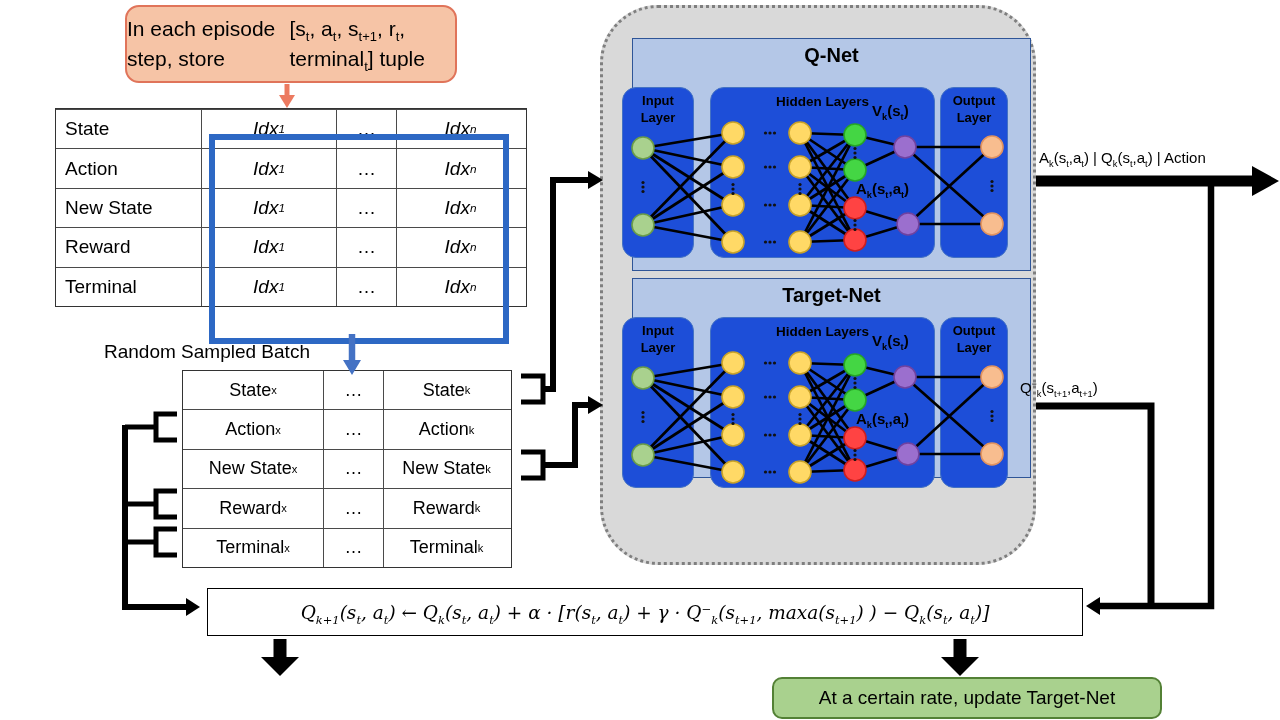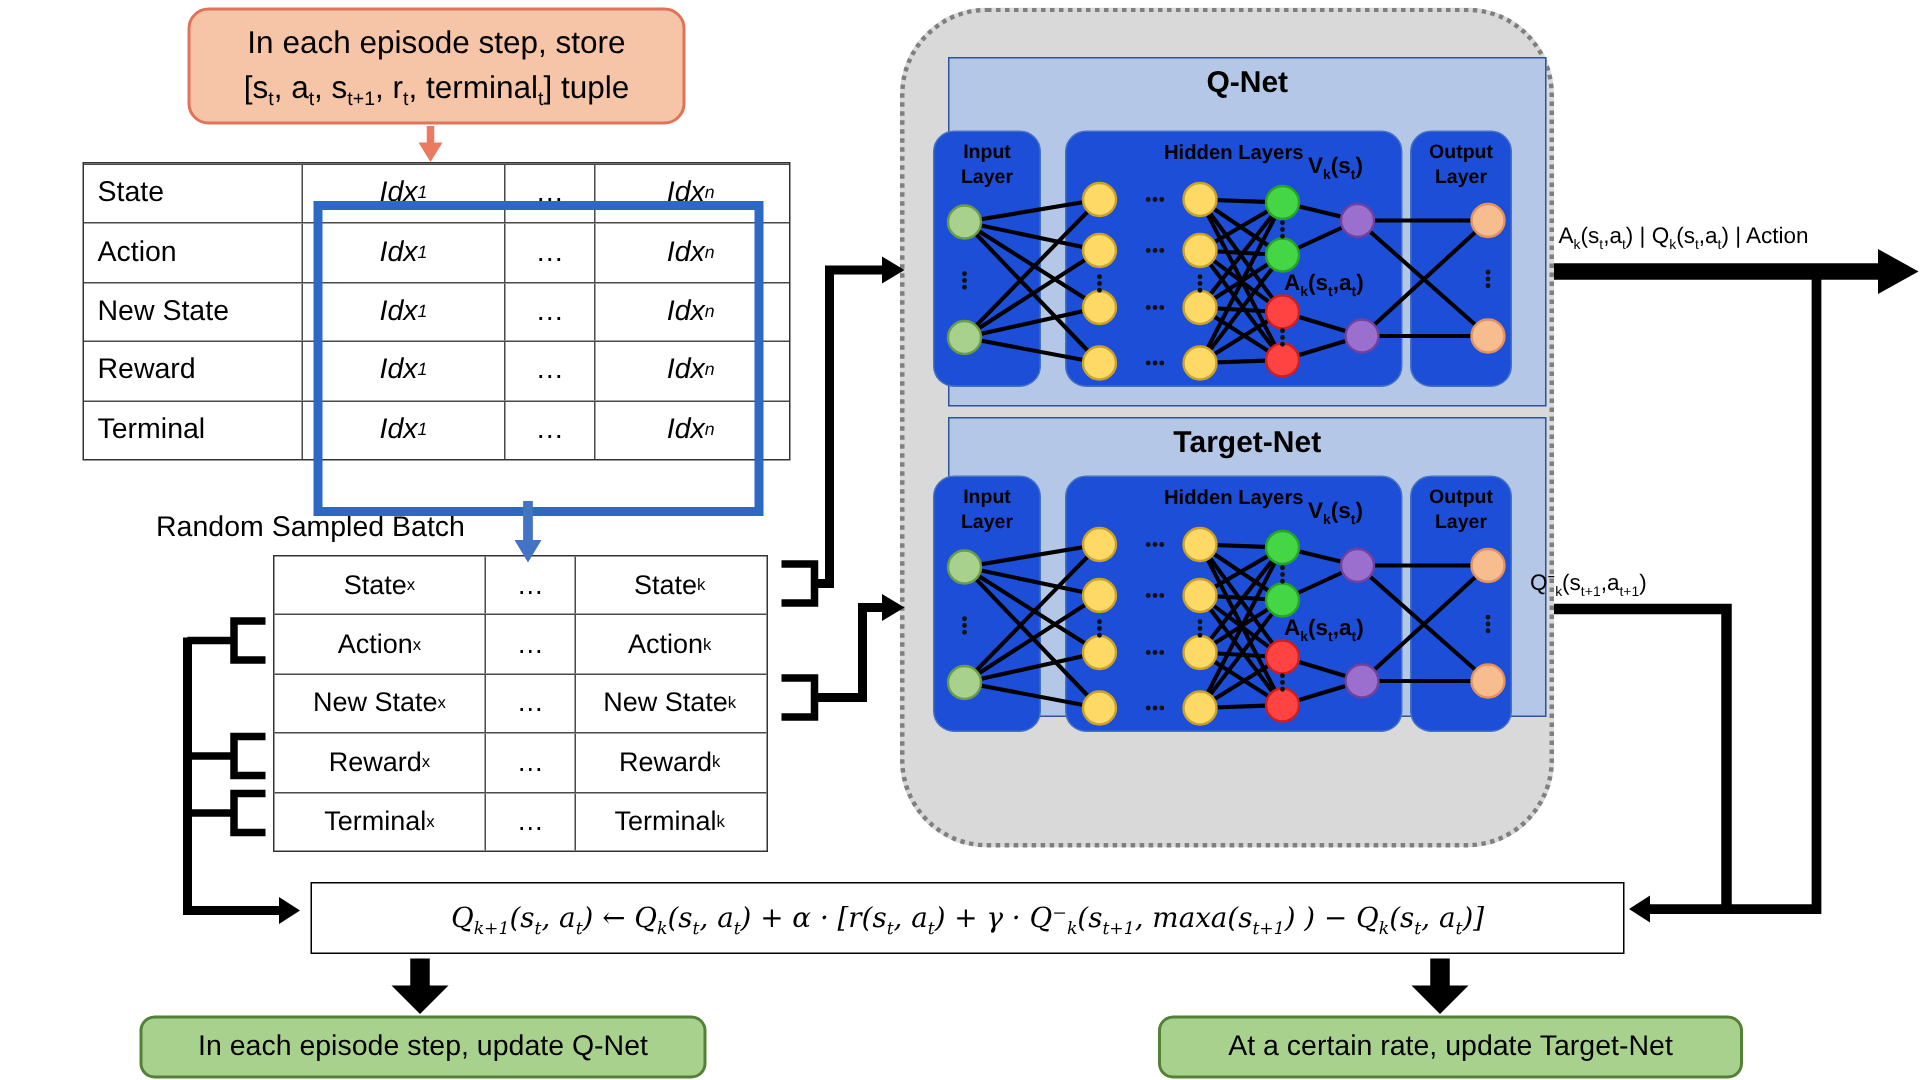--- a/index.html
+++ b/index.html
@@ -3,21 +3,21 @@
 <meta charset="utf-8">
 <style>
   html,body{margin:0;padding:0;background:#fff;}
   #canvas{position:relative;width:1280px;height:720px;background:#ffffff;overflow:hidden;
           font-family:"Liberation Sans", sans-serif;color:#000;}
   .abs{position:absolute;}
   sub{font-size:.62em;line-height:0;}
 
   
   #store-box{left:125px;top:5px;width:328px;height:74px;border-radius:14px;
-    background:#f6c4a6;border:2.5px solid #e0745a;display:flex;flex-direction:column;
+    background:#f6c4a6;border:2.5px solid #e0745a;display:flex;flex-direction:row;
     justify-content:center;align-items:center;font-size:21px;line-height:1.42;z-index:2;}
 
   
   .tbl{background:#fff;border:1.6px solid #333;z-index:2;}
   #replay-table{left:55px;top:108px;width:470px;}
   .tbl .hdr{height:34px;display:flex;align-items:center;justify-content:center;
     font-size:19px;}
   .trow{display:flex;border-top:1.4px solid #4a4a4a;height:38.4px;text-align:right;}
   .trow .cell{display:flex;align-items:center;justify-content:center;font-size:19px;
     border-left:1.4px solid #4a4a4a;box-sizing:border-box;}
@@ -164,23 +164,20 @@
   <div class="abs nodelabel" style="left:872px;top:332px;">V<sub>k</sub>(s<sub>t</sub>)</div>
   <div class="abs nodelabel" style="left:856px;top:410px;">A<sub>k</sub>(s<sub>t</sub>,a<sub>t</sub>)</div>
 
   <div class="abs flowlabel" id="q-out-label">A<sub>k</sub>(s<sub>t</sub>,a<sub>t</sub>)  |  Q<sub>k</sub>(s<sub>t</sub>,a<sub>t</sub>)  |  Action</div>
   <div class="abs flowlabel" id="t-out-label">Q⁻<sub>k</sub>(s<sub>t+1</sub>,a<sub>t+1</sub>)</div>
 
   <div class="abs" id="formula-box">
     <span id="formula-text">Q<sub>k+1</sub>(s<sub>t</sub>, a<sub>t</sub>) ← Q<sub>k</sub>(s<sub>t</sub>, a<sub>t</sub>) +  α · [r(s<sub>t</sub>, a<sub>t</sub>) + γ · Q⁻<sub>k</sub>(s<sub>t+1</sub>, maxa(s<sub>t+1</sub>) ) − Q<sub>k</sub>(s<sub>t</sub>, a<sub>t</sub>)]</span>
   </div>
 
-  <div class="abs greenbox" id="note-q">
-    <span>In each episode step, update Q-Net</span>
-  </div>
   <div class="abs greenbox" id="note-t">
     <span>At a certain rate, update Target-Net</span>
   </div>
 
   <svg id="overlay" viewBox="0 0 1280 720">
 
     <g>
       <line x1="287" y1="84" x2="287" y2="97" stroke="#ec7a60" stroke-width="5"></line>
       <polygon points="279,95 295,95 287,108" fill="#ec7a60"></polygon>
     </g>

